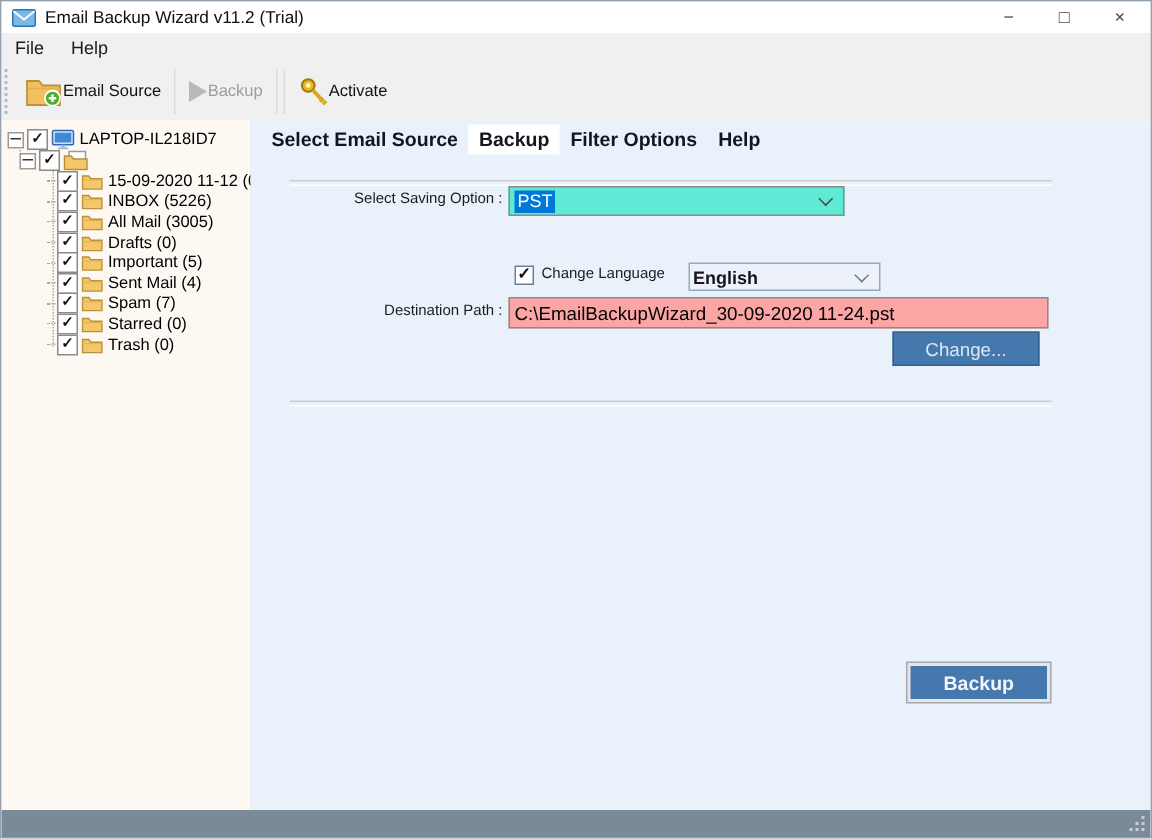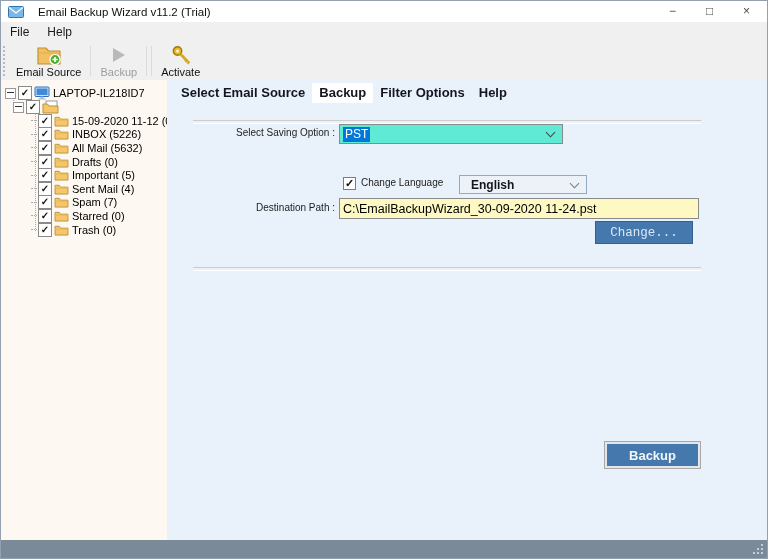--- a/index.html
+++ b/index.html
@@ -1,31 +1,31 @@
 <!DOCTYPE html>
 <html><head>
 <meta charset="utf-8">
 <style>
   html,body{margin:0;padding:0;background:#d4d4d4;}
   .window{position:relative;width:768px;height:559px;box-sizing:border-box;
     border:1px solid #93a0ad;background:#fff;overflow:hidden;
     font-family:"Liberation Sans",sans-serif;-webkit-font-smoothing:antialiased;}
   
-  .titlebar{height:21px;background:#ffffff;display:flex;align-items:center;position:relative;gap:8px;}
+  .titlebar{height:21px;background:#ffffff;display:flex;align-items:center;position:relative;}
   .title-icon{margin-left:7px;display:flex;align-items:center;}
   .title-text{font-size:11.5px;color:#0f0f0f;margin-left:6px;}
   .win-controls{position:absolute;right:2px;top:0;height:21px;display:flex;}
   .win-btn{width:37px;text-align:center;line-height:21px;font-size:12px;color:#4a4a4a;}
   
   .menubar{height:20px;background:#f0f0f0;display:flex;align-items:center;font-size:12px;color:#1a1a1a;}
   .menu-item{padding:0 9px;line-height:20px;}
   
   .toolbar{height:38px;background:#f0f0f0;display:flex;align-items:stretch;border-bottom:1px solid #e9e9e9;}
   .toolbar-grip{width:3px;margin:4px 1px 4px 2px;border-left:2px dotted #b9b9b9;}
-  .toolbtn{display:flex;flex-direction:column;align-items:center;justify-content:flex-end;
+  .toolbtn{display:flex;flex-direction:row;align-items:center;justify-content:flex-end;
     padding:2px 7px;font-size:11px;color:#111;white-space:nowrap;}
   .toolbtn .icon-wrap{height:23px;display:flex;align-items:center;}
   .toolbtn.disabled{color:#9d9d9d;}
   .tsep{width:1px;background:#dadada;margin:4px 2px;}
   .play-tri{width:0;height:0;border-left:12px solid #b9b9b9;border-top:7px solid transparent;border-bottom:7px solid transparent;}
   
   .treepanel{position:absolute;left:0;top:79px;width:166px;bottom:18px;background:#fdf9f2;border-right:1px solid #e7e1d6;}
   .tree{position:absolute;left:4px;top:6px;right:0;font-size:11px;color:#000;}
   .trow{display:flex;align-items:center;height:14px;position:relative;}
   .trow.child{height:13.6px;margin-left:26px;}
@@ -46,25 +46,25 @@
   .tab{padding:2px 7px 3px;}
   .tab.active{background:#ffffff;}
   .hsep{position:absolute;height:2px;border-top:1px solid #cdcdcd;border-bottom:1px solid #ffffff;}
   .flabel{position:absolute;font-size:10px;color:#1c1c1c;text-align:right;white-space:nowrap;}
   .combo{position:absolute;background:#5eead4;border:1px solid #8a8a8a;display:flex;align-items:center;
     padding:0 3px;box-sizing:border-box;}
   .combo .sel{background:#0078d7;color:#fff;font-size:12px;padding:0 2px;line-height:15px;}
   .chev{position:absolute;right:8px;top:50%;width:6px;height:6px;margin-top:-5px;
     border-right:1px solid #4a4a4a;border-bottom:1px solid #4a4a4a;transform:rotate(45deg);}
   .combo-lang{position:absolute;background:#edf2f9;border:1px solid #93a9c4;display:flex;align-items:center;
-    padding:0 11px;box-sizing:border-box;font-size:12px;font-weight:bold;color:#15151f;}
+    padding:0 2px;box-sizing:border-box;font-size:12px;font-weight:bold;color:#15151f;}
   .cb2{position:absolute;width:13px;height:13px;border:1px solid #6c7f94;background:#fff;display:flex;
     align-items:center;justify-content:center;box-sizing:border-box;}
   .cb2 span{font-size:11px;font-weight:bold;color:#111;line-height:1;}
-  .textbox{position:absolute;border:1px solid #8a8a8a;background:#fef9c3;font-size:12.5px;
+  .textbox{position:absolute;border:1px solid #8a8a8a;background:#fca5a5;font-size:12.5px;
     font-family:"Liberation Sans",sans-serif;padding:1px 3px;box-sizing:border-box;color:#000;}
   .btn-blue{position:absolute;background:#4579ad;border:1px solid #36608c;color:#dbe7f3;font-size:12.5px;
     display:flex;align-items:center;justify-content:center;box-sizing:border-box;}
   .backup-outer{position:absolute;left:437px;top:361px;width:97px;height:28px;border:1px solid #a8a8a8;
     background:#e3e7ec;padding:2px;box-sizing:border-box;}
   .backup-inner{width:100%;height:100%;background:#4579ad;color:#f2f6fa;font-weight:bold;font-size:13px;
     display:flex;align-items:center;justify-content:center;}
   
   .statusbar{position:absolute;left:0;right:0;bottom:0;height:18px;background:#7b8a99;}
   .gripdot{position:absolute;right:4px;bottom:4px;width:2px;height:2px;background:#c6cfd7;
@@ -221,21 +221,21 @@
       <div class="trow child">
         <span class="dash"></span>
         <span class="cb">
             <span>✓</span>
           </span>
         <span class="tree-ico">
             <svg width="15" height="12">
               <use href="#i-folder"></use>
             </svg>
           </span>
-        <span class="tlabel">All Mail (5632)</span>
+        <span class="tlabel">All Mail (3005)</span>
       </div>
       <div class="trow child">
         <span class="dash"></span>
         <span class="cb">
             <span>✓</span>
           </span>
         <span class="tree-ico">
             <svg width="15" height="12">
               <use href="#i-folder"></use>
             </svg>
@@ -326,21 +326,21 @@
     </span>
     <span class="flabel" style="left:194px;top:97px;text-align:left;">Change Language</span>
     <div class="combo-lang" style="left:292px;top:95px;width:128px;height:19px;">
       <span>English</span>
       <span class="chev" style="border-color:#6f7f90;"></span>
     </div>
 
     <span class="flabel" style="left:20px;top:122px;width:148px;">Destination Path :</span>
     <input class="textbox" style="left: 172px; top: 118px; width: 360px; height: 21px;" type="text" value="C:\EmailBackupWizard_30-09-2020 11-24.pst">
 
-    <div class="btn-blue" style="left:428px;top:141px;width:98px;height:23px;font-family:Liberation Mono, monospace;">
+    <div class="btn-blue" style="left:428px;top:141px;width:98px;height:23px;">
       <span>Change...</span>
     </div>
 
     <div class="hsep" style="left:26px;top:187px;width:508px;"></div>
 
     <div class="backup-outer">
       <div class="backup-inner">
         <span>Backup</span>
       </div>
     </div>

